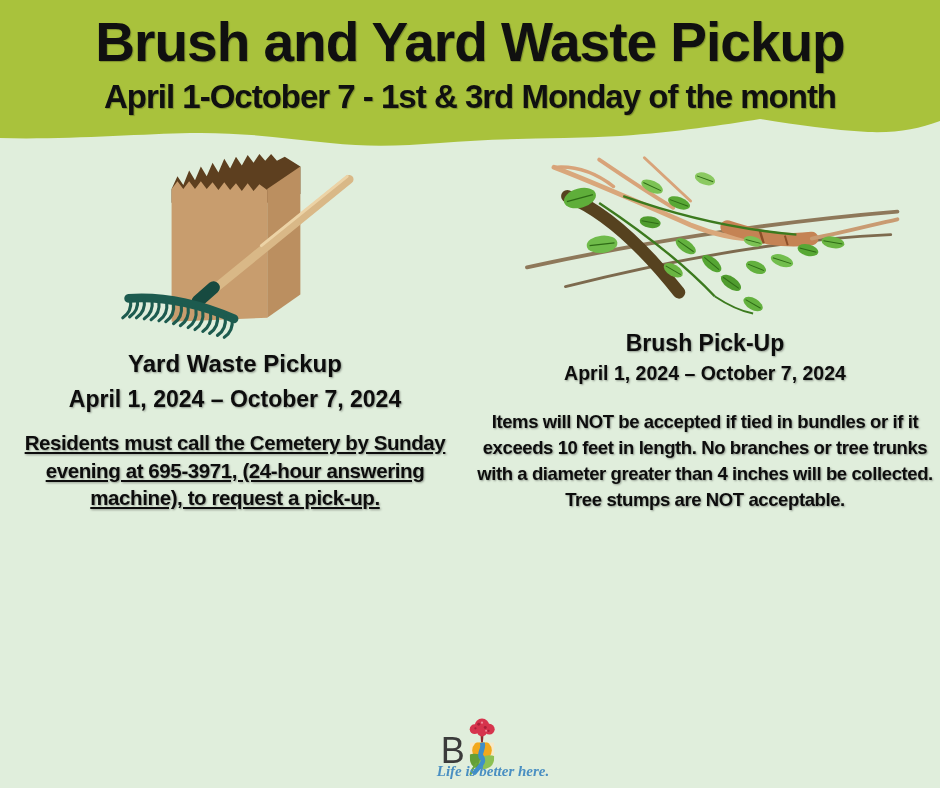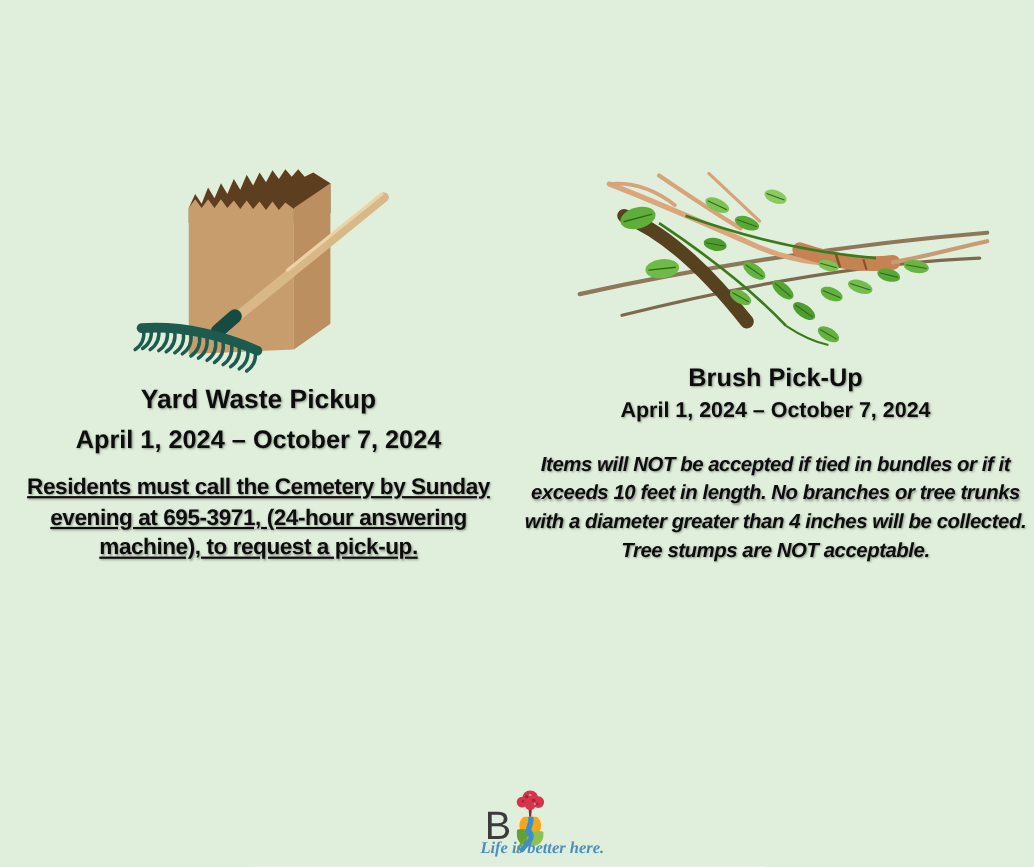--- a/index.html
+++ b/index.html
@@ -29,36 +29,45 @@
   .illu{display:block;margin:0 auto;}
   .shadowed{text-shadow:1px 1px 2px rgba(0,0,0,0.35);}
   .left-heading{font-size:24px;font-weight:bold;margin-top:0;}
   .left-date{font-size:23px;font-weight:bold;margin-top:8px;}
   .left-body{font-size:20px;font-weight:bold;line-height:1.4;letter-spacing:-0.4px;margin-top:32px;}
   .left-note{font-size:20.5px;font-weight:bold;line-height:1.35;letter-spacing:-0.4px;
              margin-top:16px;text-decoration:underline;}
   .right-heading{font-size:23px;font-weight:bold;margin-top:2px;}
   .right-date{font-size:19.5px;font-weight:bold;margin-top:5px;}
   .right-body{font-size:18.5px;font-weight:bold;line-height:1.4;letter-spacing:-0.4px;margin-top:26px;}
-  .right-body2{margin-top:24px;font-style:italic;}
+  .right-body2{margin-top:24px;}
   
   .footer{position:absolute;left:0;bottom:8px;width:940px;text-align:center;}
   .logo-row{display:flex;align-items:flex-end;justify-content:center;height:52px;}
   .logo-letter{font-size:36px;font-weight:400;color:#3b3b3b;letter-spacing:0.5px;line-height:0.9;}
   .u-icon{margin:0 -1px -14px -1px;}
   .tagline{
     font-family:"Liberation Serif", serif;font-style:italic;font-weight:bold;
     font-size:15px;color:#4a8fc2;margin-top:-4px;padding-left:46px;
   }
 </style>
 </head>
 <body>
 
 <div class="poster">
 
+  <div class="header">
+    <svg width="940" height="152" viewBox="0 0 940 152">
+      <path d="M0,0 H940 V121 C918,129 898,133 868,132 C830,130 798,125 760,119
+               C722,125 678,132 620,136 C560,139 498,138 440,143 C400,146 368,147 330,143
+               C282,138 240,132 190,133 C140,134 60,140 0,138 Z" fill="#a9c23c"></path>
+    </svg>
+    <div class="header-title">Brush and Yard Waste Pickup</div>
+    <div class="header-subtitle">April 1-October 7 -  1st &amp; 3rd Monday of the month</div>
+  </div>
 
   <div class="columns">
 
     <div class="col col-left">
       <svg class="illu" width="250" height="200" viewBox="0 0 250 205">
 
         <polygon points="60,40 66,27 72,36 78,21 84,31 90,17 96,27 102,13 108,23 114,9
                          120,19 126,7 132,16 138,5 144,13 150,4 156,11 162,4 168,11 176,7
                          192,17 192,45 158,54 60,54" fill="#5d3f1f"></polygon>
 

